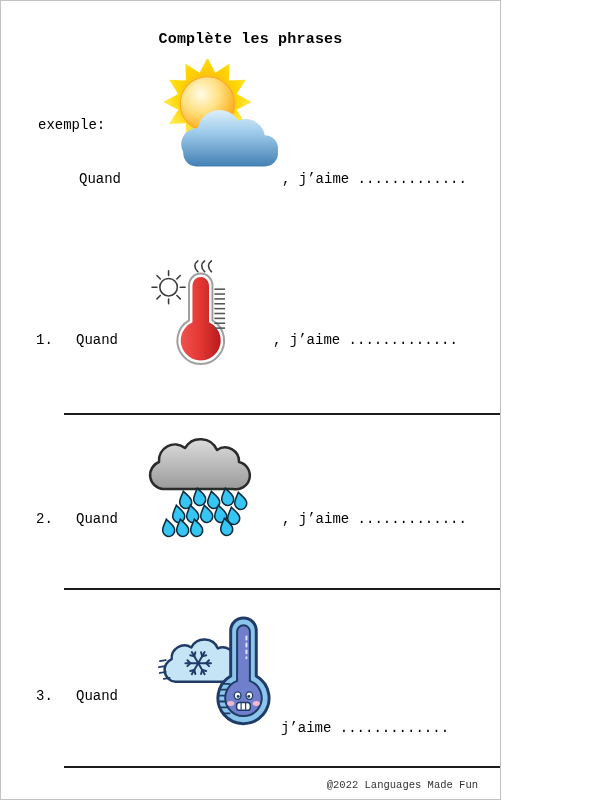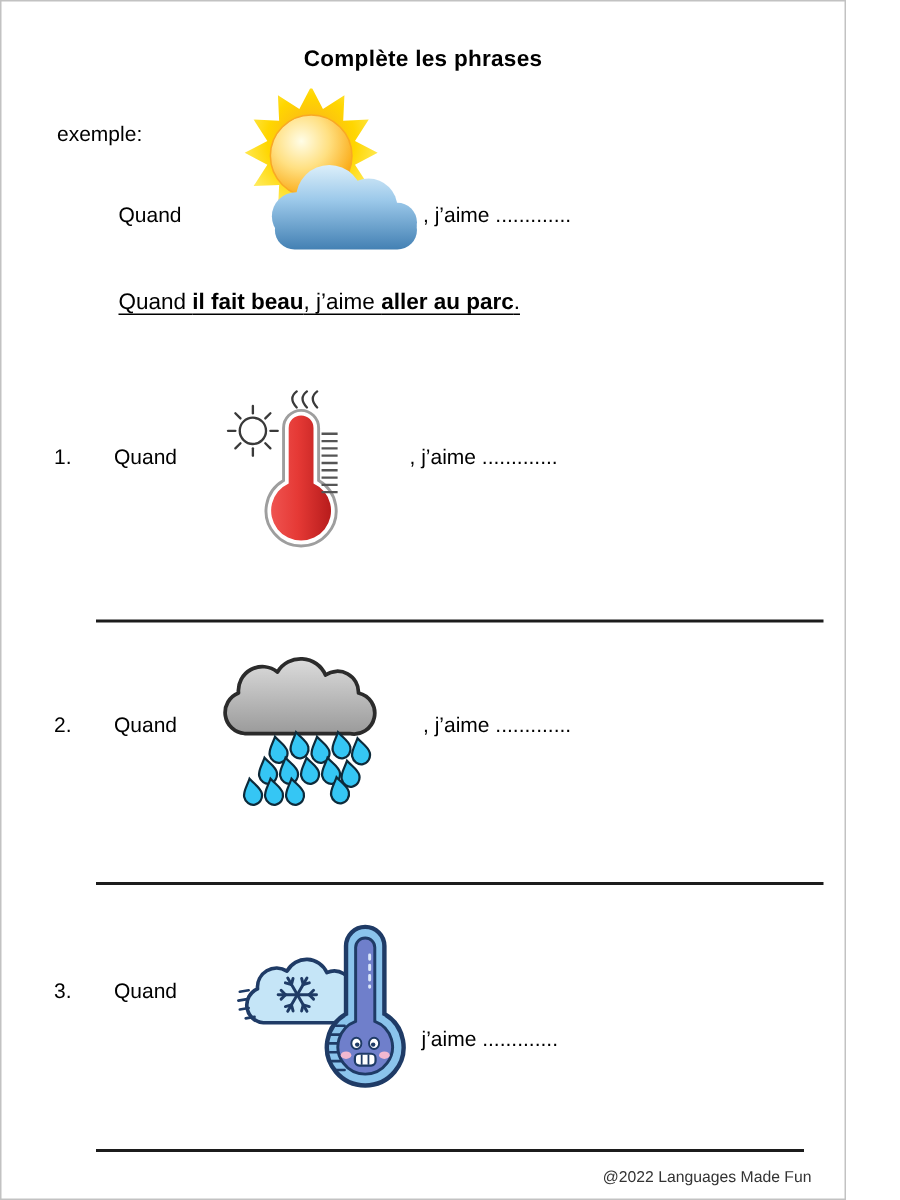--- a/index.html
+++ b/index.html
@@ -1,23 +1,23 @@
 <!DOCTYPE html>
 <html><head>
 <meta charset="utf-8">
 <style>
   html,body { margin:0; padding:0; background:#fff; }
   .sheet {
-    position:relative; width:564px; height:800px; background:#ffffff;
+    position:relative; width:501px; height:800px; background:#ffffff;
     border:1px solid #c2c2c2; box-sizing:border-box;
-    font-family:Liberation Sans, sans-serif; color:#000; overflow:hidden;
+    font-family:Liberation Mono, monospace; color:#000; overflow:hidden;
   }
   .title { position:absolute; top:30px; left:0; width:100%; text-align:center;
            font-size:15px; font-weight:bold; letter-spacing:.2px; }
-  .txt  { position:absolute; font-size:14px; white-space:nowrap; }
+  .txt  { position:absolute; font-size:14px; white-space:nowrap;margin-top:36px; }
   .answer { position:absolute; top:192px; left:78px; font-size:15px; white-space:nowrap; }
   .answer .u { text-decoration:underline; text-underline-offset:3px; }
   .b { font-weight:bold; }
   .img { position:absolute; }
   .wline { position:absolute; border-top:2px solid #1c1c1c; height:0; }
   .footer { position:absolute; top:778px; right:22px; font-size:10.5px; color:#333; }
 </style>
 </head>
 <body>
 
@@ -52,23 +52,20 @@
       <circle cx="50" cy="84" r="16"></circle>
       <circle cx="72" cy="72" r="22"></circle>
       <circle cx="98" cy="78" r="19"></circle>
       <circle cx="117" cy="88" r="13"></circle>
       <rect x="36" y="80" width="94" height="26" rx="13"></rect>
     </g>
   </svg>
 
   <div class="txt" style="top:134px; left:281px;">, j’aime .............</div>
 
-  <div class="answer">
-    <span class="u"><span>Quand </span><span class="b">il fait beau</span><span>, j’aime </span><span class="b">aller au parc</span><span>.</span></span>
-  </div>
 
   <div class="txt" style="top:295px; left:35px;">1.</div>
   <div class="txt" style="top:295px; left:75px;">Quand</div>
 
   <svg class="img" style="left:147px; top:257px;" width="85" height="112" viewBox="0 0 85 115">
     <defs>
       <linearGradient id="redG" x1="0" y1="0" x2="1" y2="0">
         <stop offset="0%" stop-color="#EF5350"></stop>
           <stop offset="45%" stop-color="#E53935"></stop>
           <stop offset="100%" stop-color="#B71C1C"></stop>

